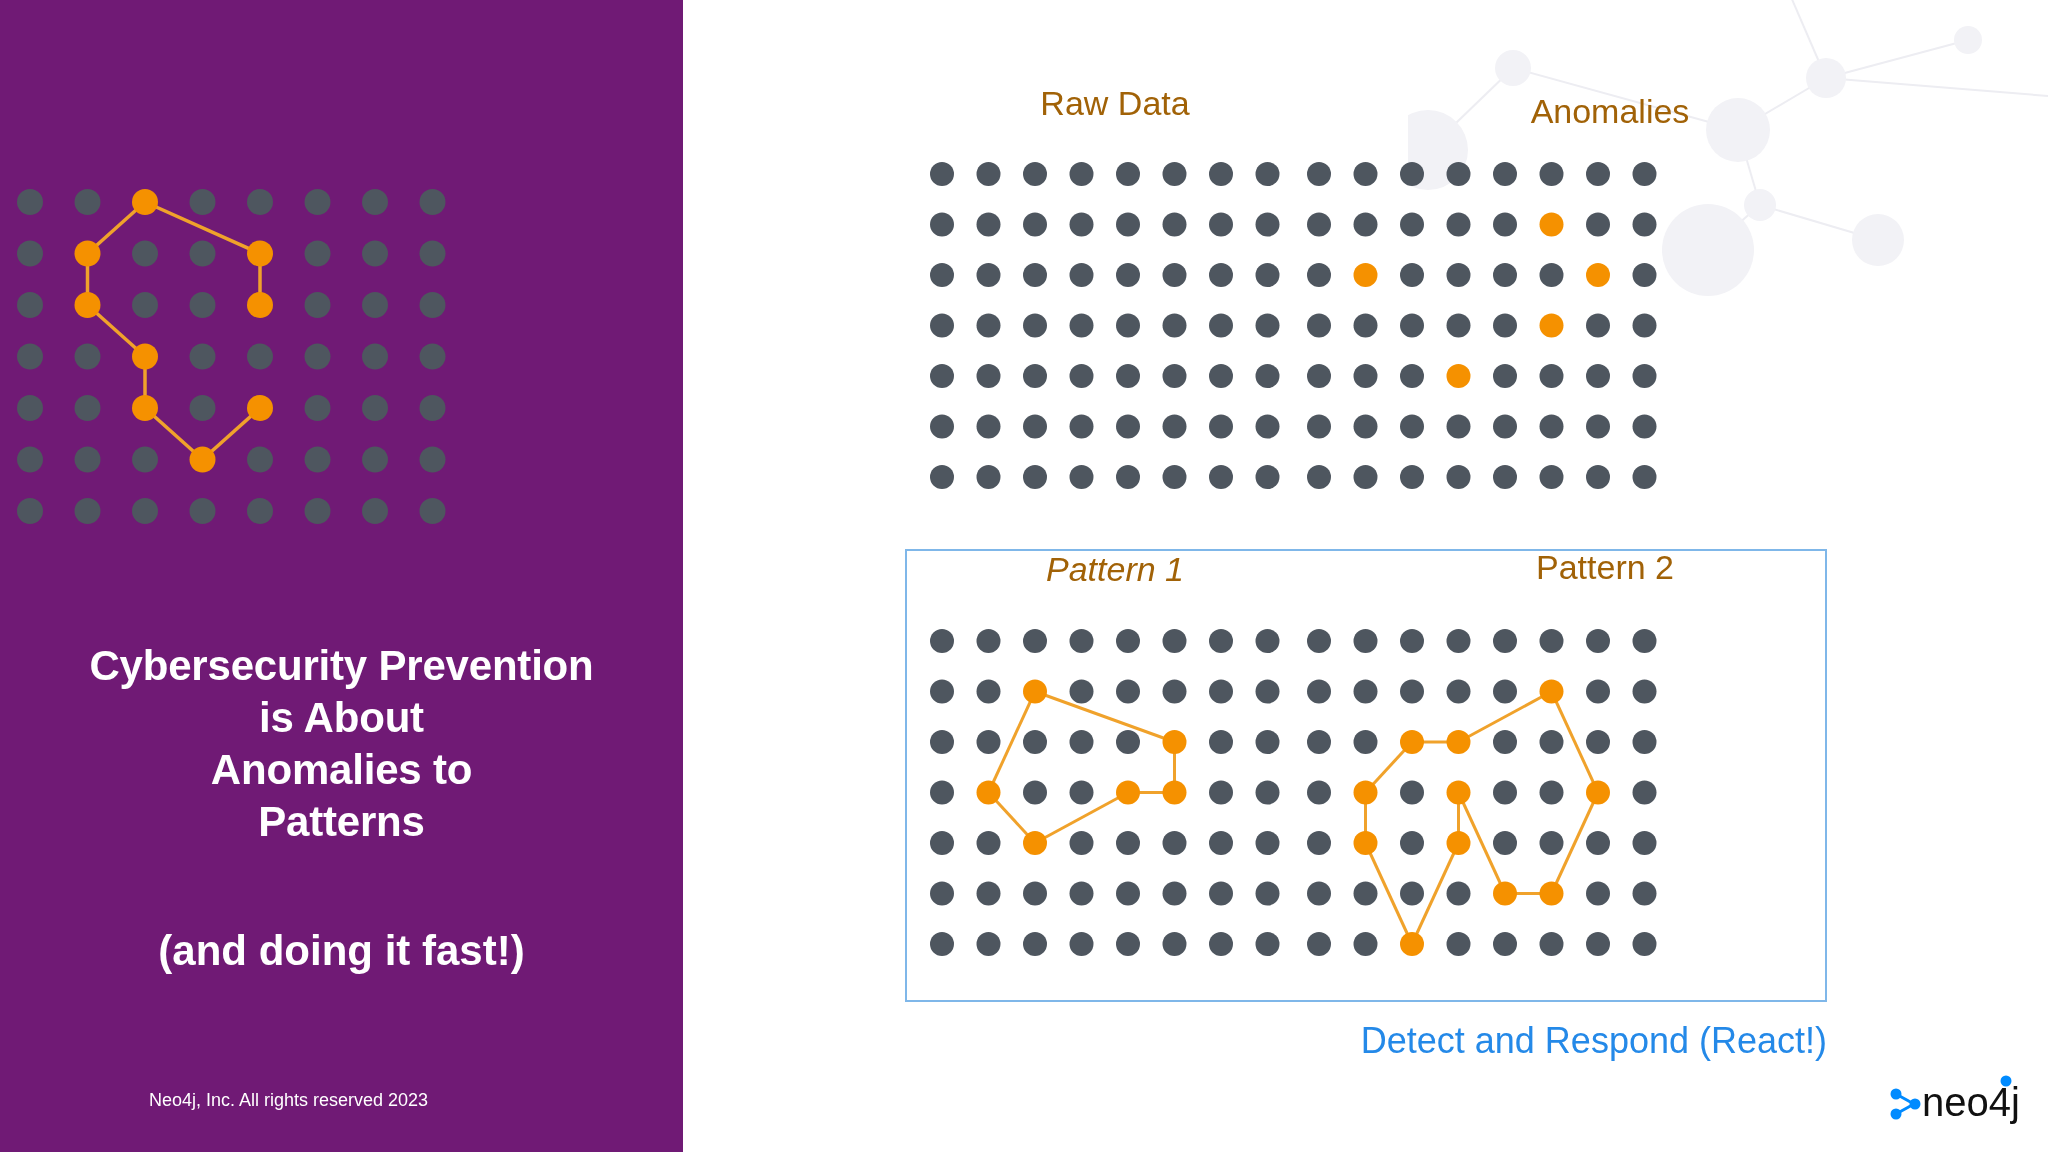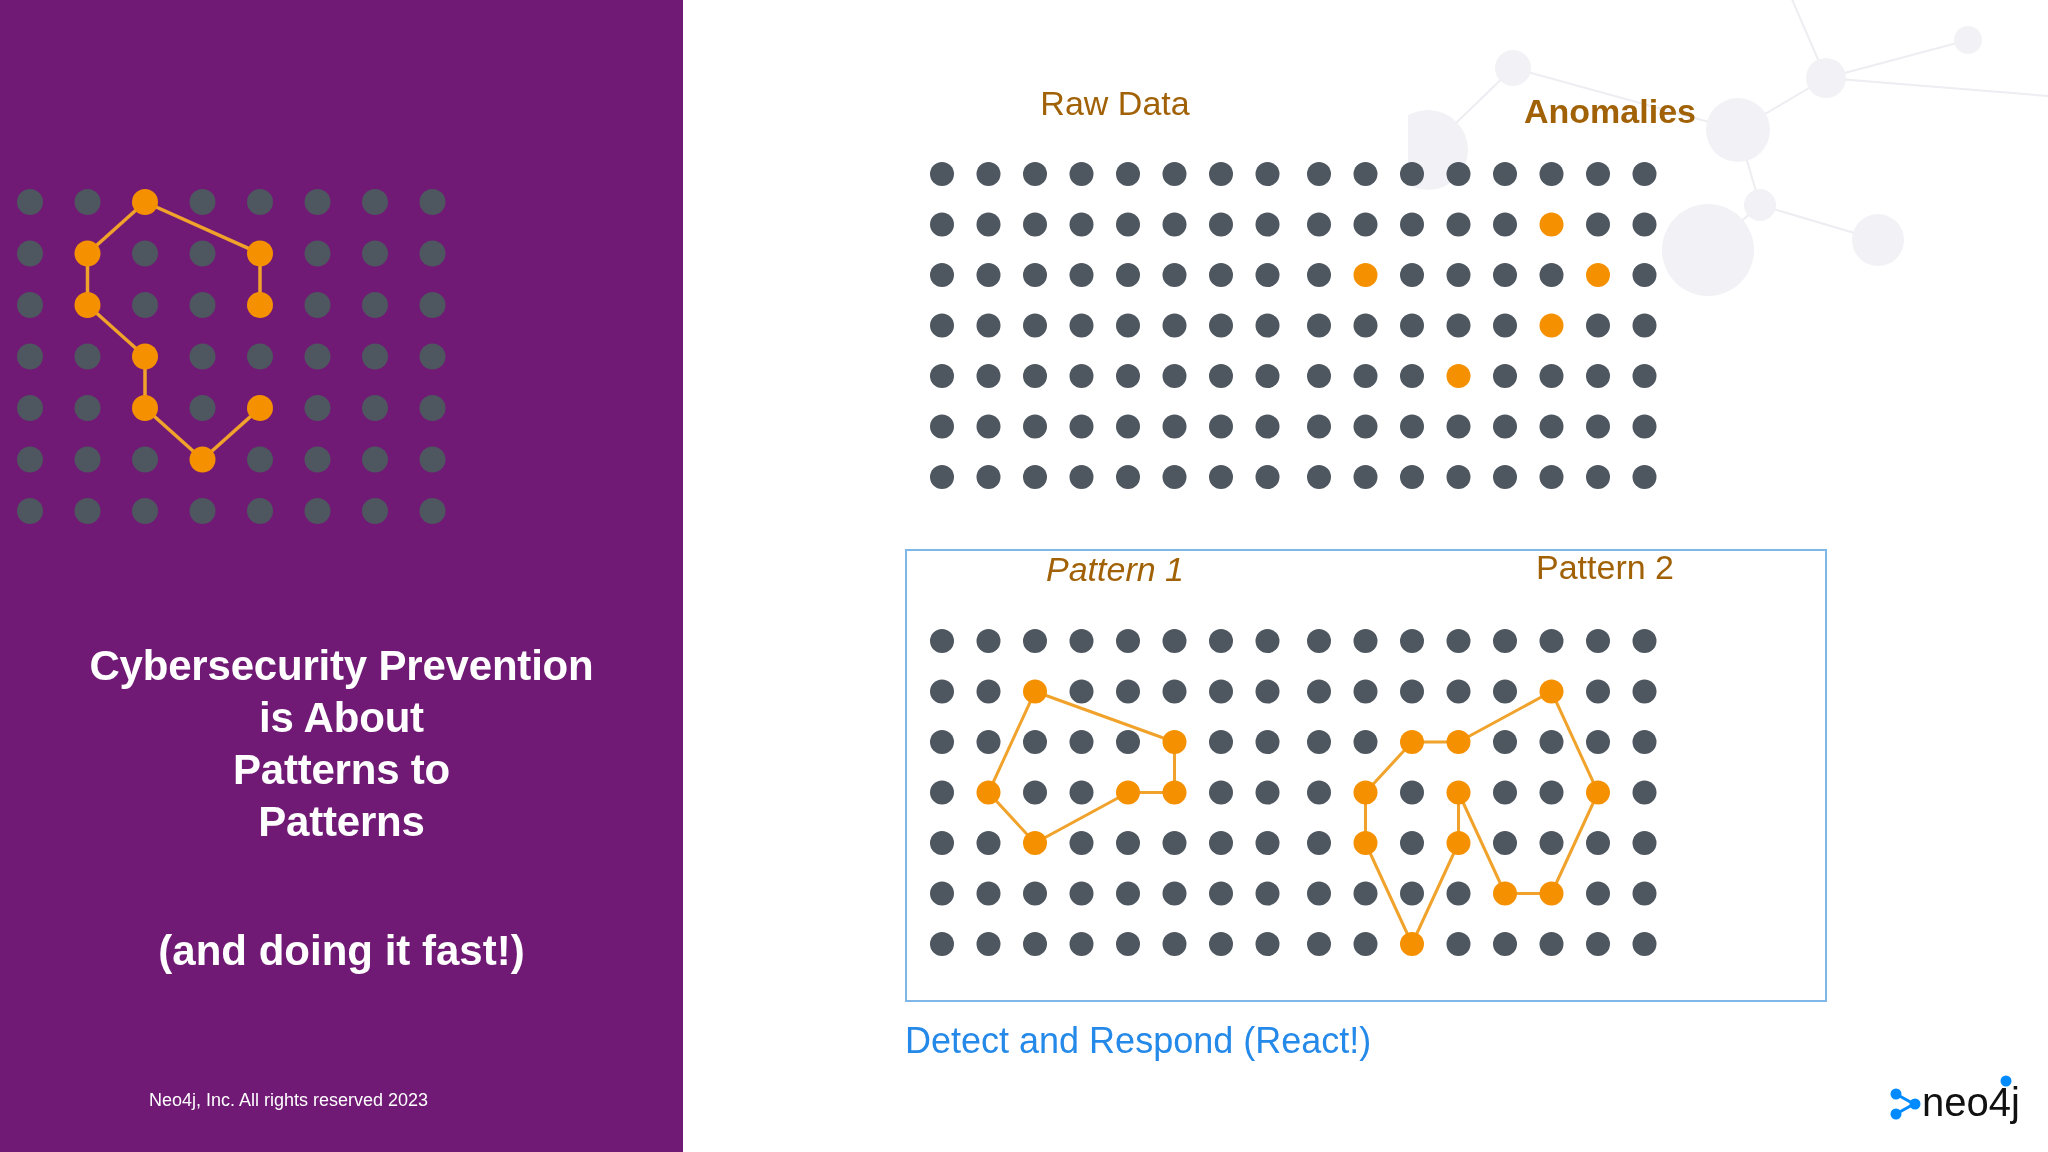--- a/index.html
+++ b/index.html
@@ -75,21 +75,21 @@
     left:905px; top:549px;
     width:922px; height:453px;
     border:2px solid #7FB7E9;
     background:rgba(255,255,255,0.55);
   }
 
   #caption {
     position:absolute;
     left:905px; top:1020px;
     width:922px;
-    text-align:left;
+    text-align:right;
     color:#2489E8;
     font-size:36px;
     white-space:nowrap;
   }
 
   
   #logo {
     position:absolute;
     left:1888px; top:1068px;
     width:140px; height:58px;
@@ -193,21 +193,21 @@
           <circle cx="260" cy="331" r="13" fill="#4E565F"></circle>
           <circle cx="317.5" cy="331" r="13" fill="#4E565F"></circle>
           <circle cx="375" cy="331" r="13" fill="#4E565F"></circle>
           <circle cx="432.5" cy="331" r="13" fill="#4E565F"></circle>
         </g>
     </svg>
 
     <div id="hero-title">
       <div>Cybersecurity Prevention</div>
       <div>is About</div>
-      <div>Patterns to</div>
+      <div>Anomalies to</div>
       <div>Patterns</div>
     </div>
 
     <div id="hero-subtitle">(and doing it fast!)</div>
 
     <div id="copyright">Neo4j, Inc. All rights reserved 2023</div>
   </div>
 
   <div class="panel-title" style="left:905px; top:84px; width:420px;">Raw Data</div>
   <svg class="grid-svg" id="grid-raw-data" style="left:928px; top:160px; width:380px; height:330px;" viewBox="0 0 380 330" xmlns="http://www.w3.org/2000/svg">
@@ -265,21 +265,21 @@
         <circle cx="60.5" cy="317" r="12" fill="#4E565F"></circle>
         <circle cx="107" cy="317" r="12" fill="#4E565F"></circle>
         <circle cx="153.5" cy="317" r="12" fill="#4E565F"></circle>
         <circle cx="200" cy="317" r="12" fill="#4E565F"></circle>
         <circle cx="246.5" cy="317" r="12" fill="#4E565F"></circle>
         <circle cx="293" cy="317" r="12" fill="#4E565F"></circle>
         <circle cx="339.5" cy="317" r="12" fill="#4E565F"></circle>
       </g>
   </svg>
 
-  <div class="panel-title" style="left:1400px; top:92px; width:420px;font-weight:bold;">Anomalies</div>
+  <div class="panel-title" style="left:1400px; top:92px; width:420px;">Anomalies</div>
   <svg class="grid-svg" id="grid-anomalies" style="left:1305px; top:160px; width:380px; height:330px;" viewBox="0 0 380 330" xmlns="http://www.w3.org/2000/svg">
     <g class="edges" stroke="#F0A22B" stroke-width="3" fill="none"></g>
     <g class="nodes">
         <circle cx="14" cy="14" r="12" fill="#4E565F"></circle>
         <circle cx="60.5" cy="14" r="12" fill="#4E565F"></circle>
         <circle cx="107" cy="14" r="12" fill="#4E565F"></circle>
         <circle cx="153.5" cy="14" r="12" fill="#4E565F"></circle>
         <circle cx="200" cy="14" r="12" fill="#4E565F"></circle>
         <circle cx="246.5" cy="14" r="12" fill="#4E565F"></circle>
         <circle cx="293" cy="14" r="12" fill="#4E565F"></circle>

